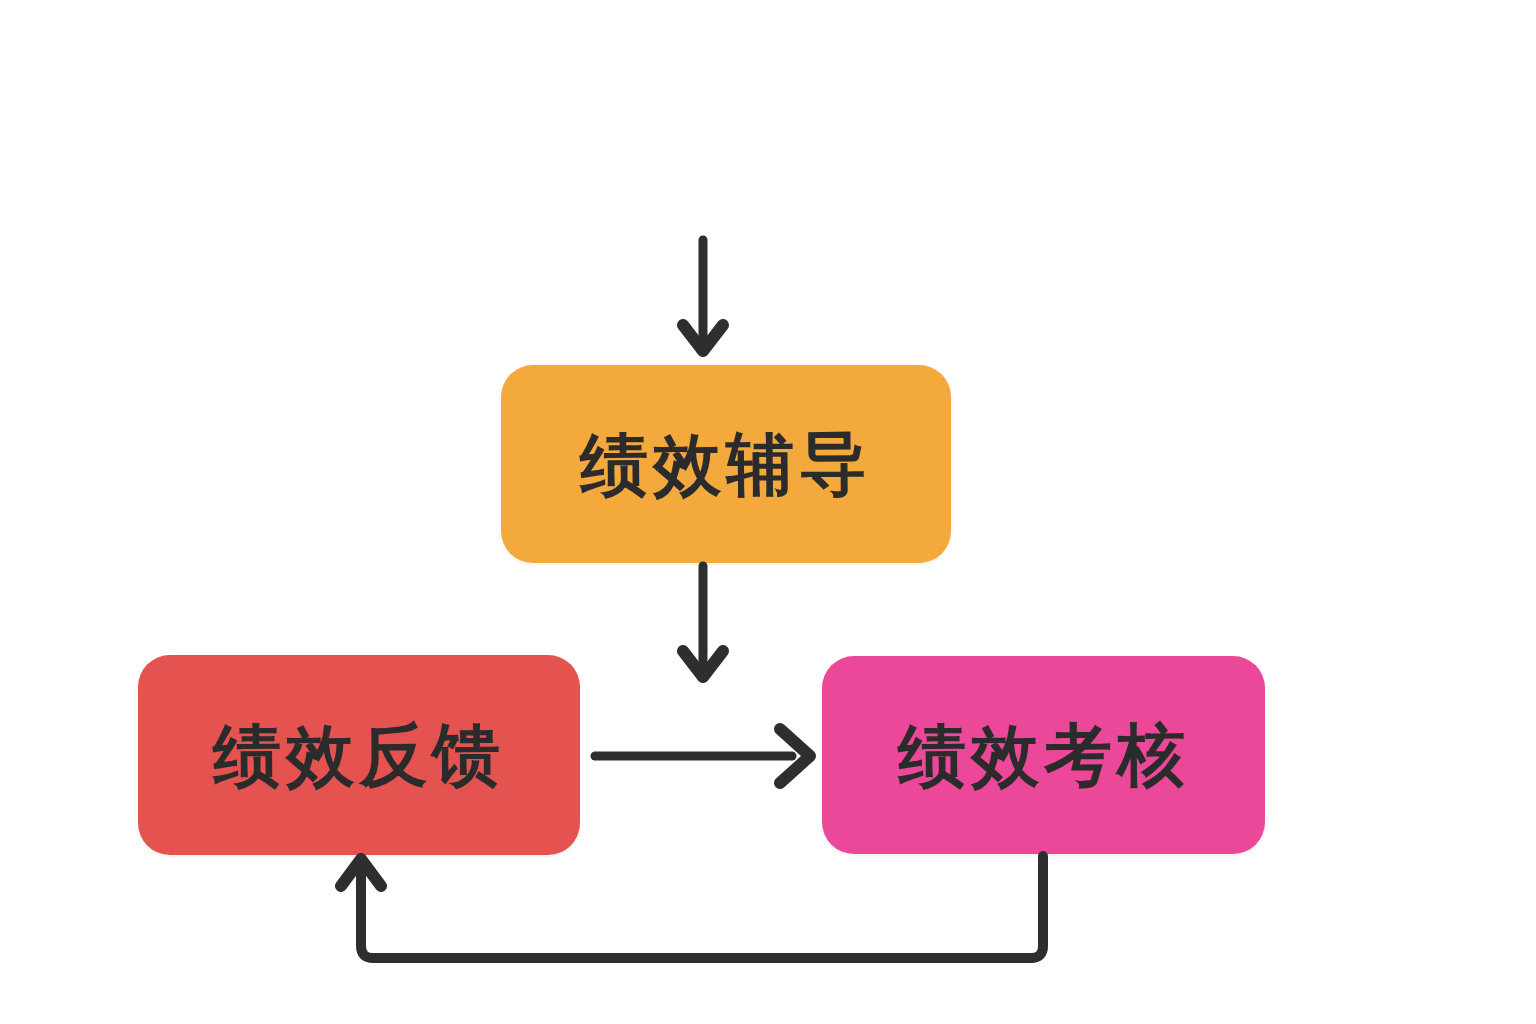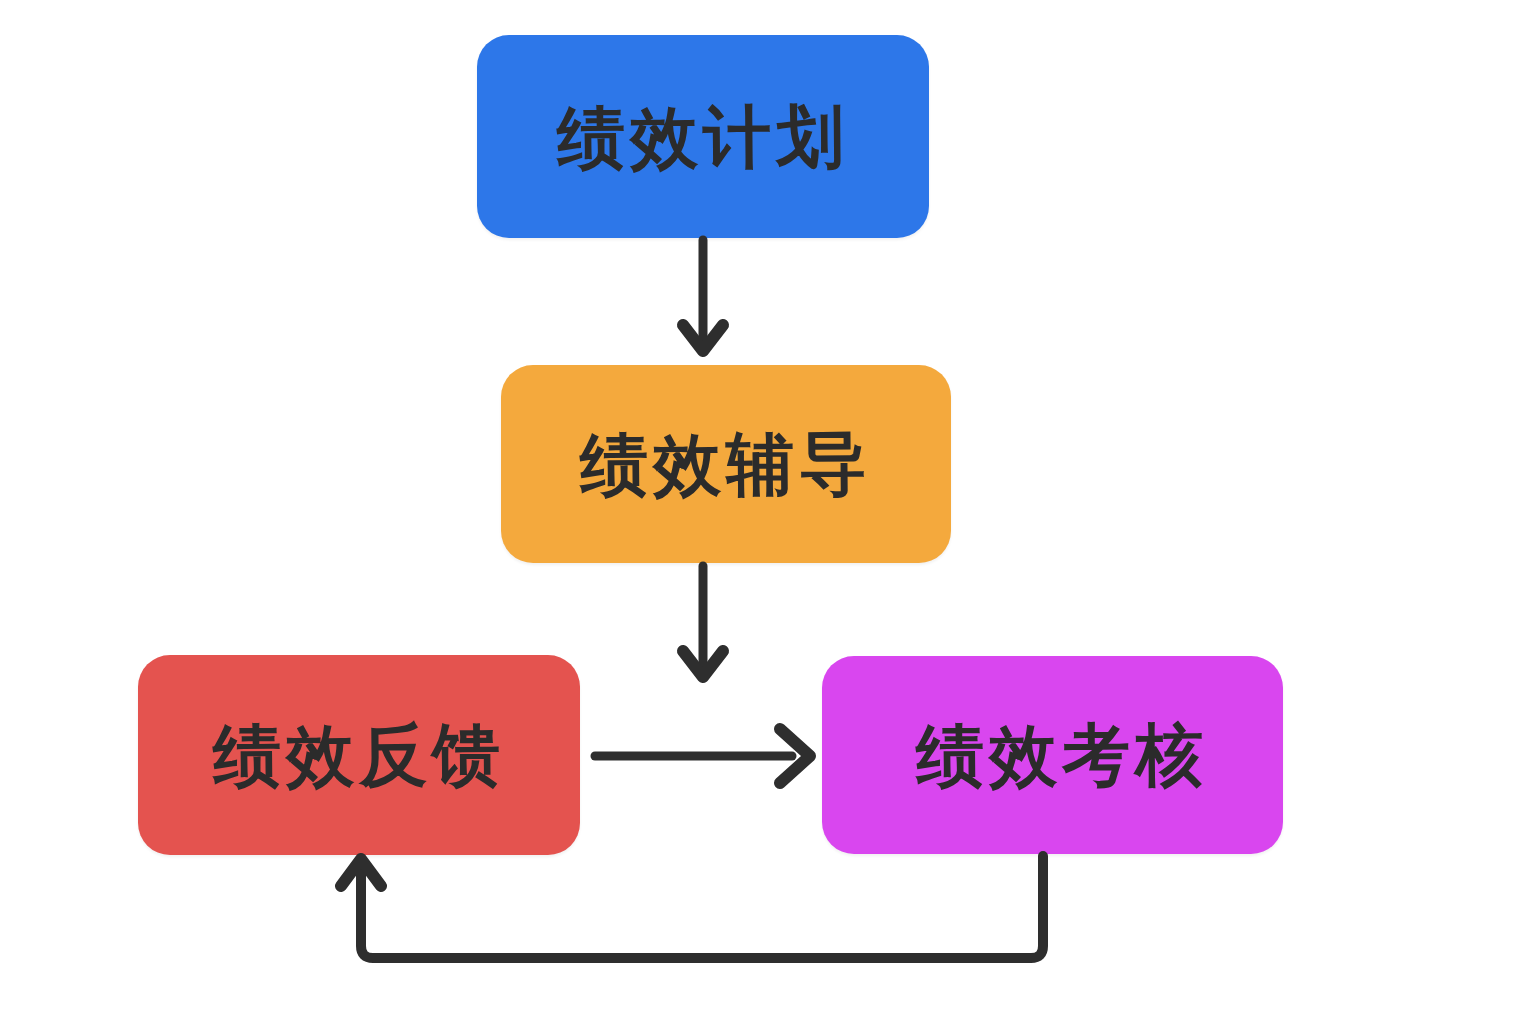--- a/index.html
+++ b/index.html
@@ -51,33 +51,30 @@
   }
   .shaft   { stroke-width: 9px; }
   .loop    { stroke-width: 10px; }
   .chevron { stroke-width: 12px; }
 </style>
 </head>
 <body>
 
 <div class="canvas" style="background-color: rgb(255, 255, 255);">
 
-  <div class="node" id="node-plan" style="background-color: rgb(45, 119, 233);">
-    <span class="label" style="color: rgb(43, 43, 43);">绩效计划</span>
-  </div>
 
   <div class="node" id="node-coaching" style="background-color: rgb(244, 169, 61); margin-left: 23px;">
     <span class="label" style="color: rgb(43, 43, 43);">绩效辅导</span>
   </div>
 
   <div class="node" id="node-feedback" style="background-color: rgb(228, 83, 79);">
     <span class="label" style="color: rgb(43, 43, 43);">绩效反馈</span>
   </div>
 
-  <div class="node" id="node-assess" style="background-color: #d946ef; padding-left: 18px;">
+  <div class="node" id="node-assess" style="background-color: #ec4899;">
     <span class="label" style="color: rgb(43, 43, 43);">绩效考核</span>
   </div>
 
   <svg class="arrow-layer" viewBox="0 0 1536 1024" style="stroke: rgb(46, 46, 46);">
 
     <g>
       <path class="shaft" d="M703 240 L703 342"></path>
       <path class="chevron" d="M683 325 L703 351 L723 325"></path>
     </g>
 

